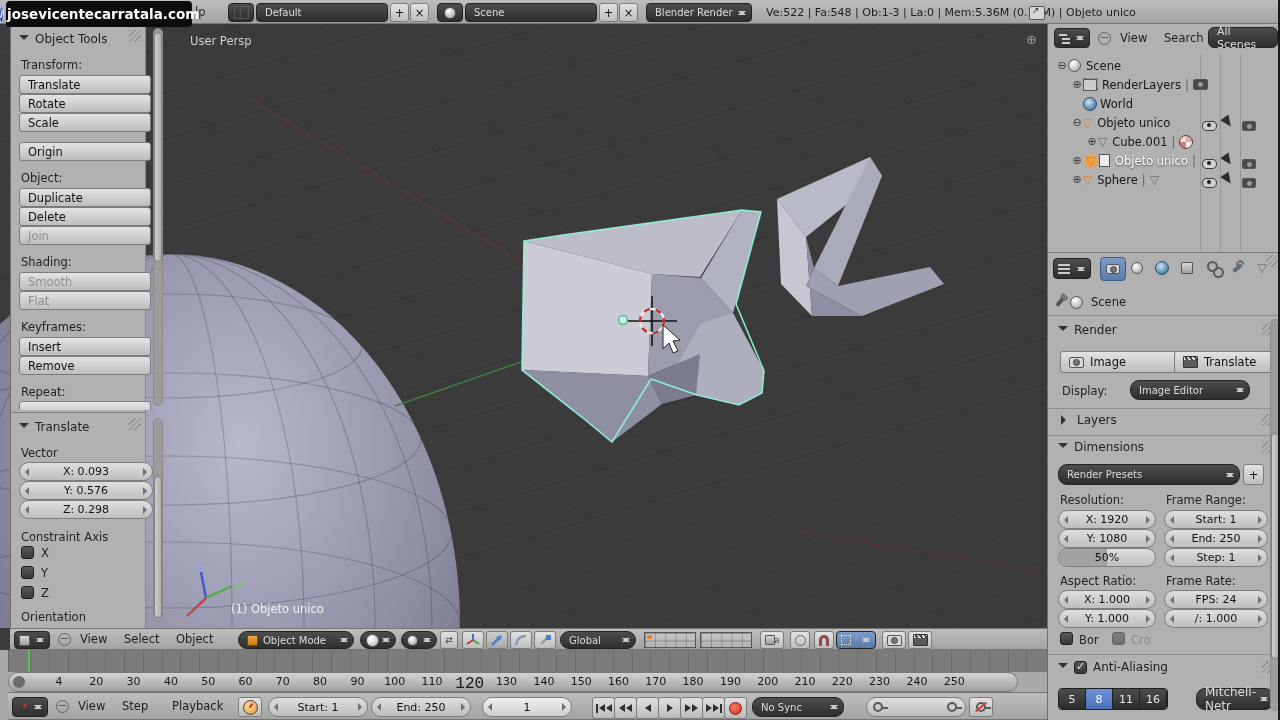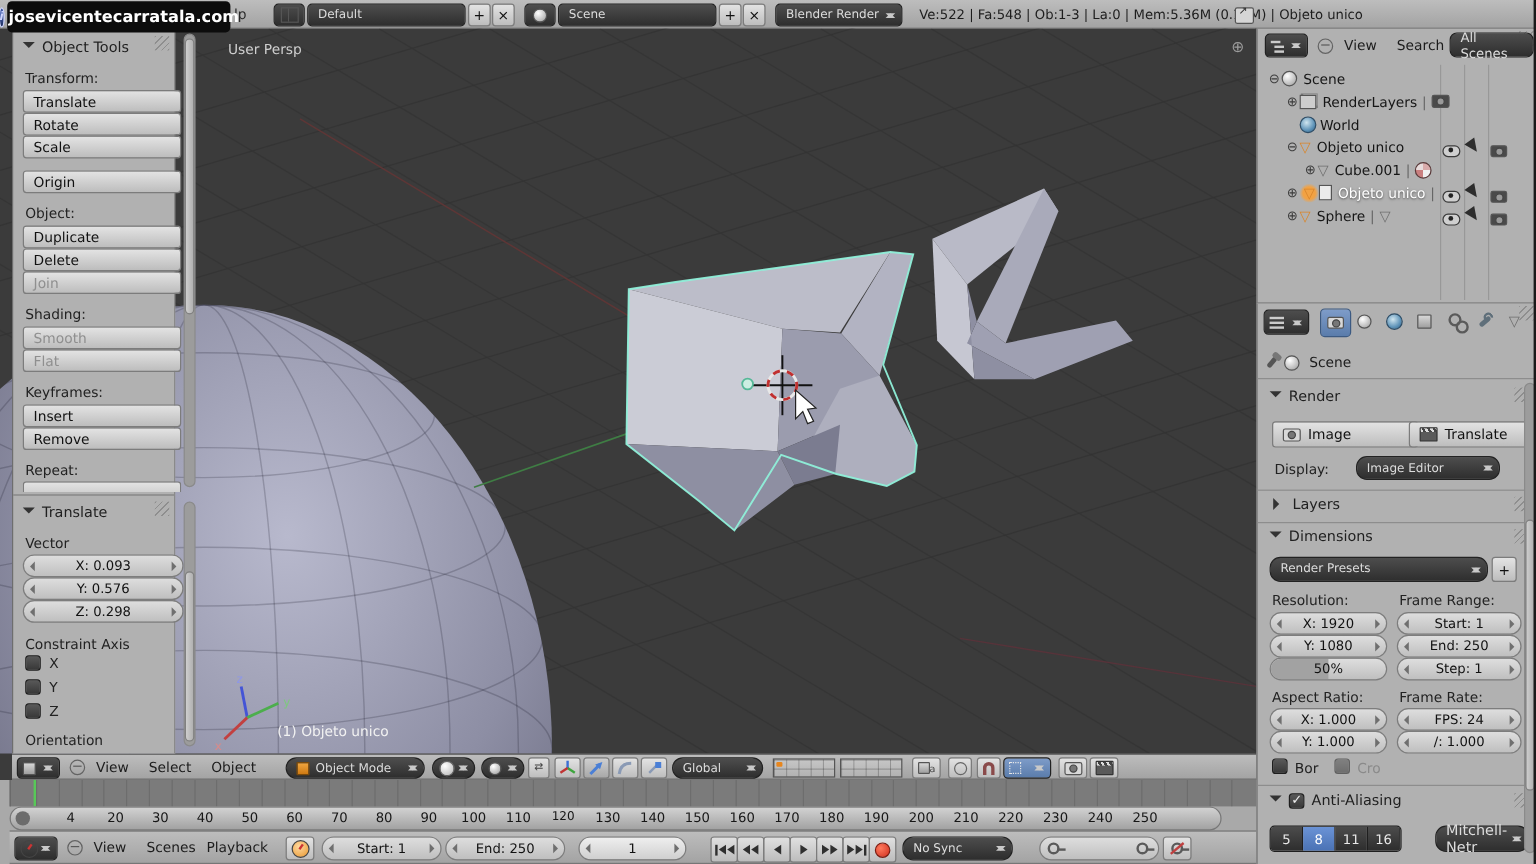--- a/index.html
+++ b/index.html
@@ -464,21 +464,21 @@
         <div style="position: absolute; left: 73.3px; top: 2px; width: 28px; text-align: center; font-size: 11px; color: rgb(22, 22, 22);">20</div>
         <div style="position: absolute; left: 110.6px; top: 2px; width: 28px; text-align: center; font-size: 11px; color: rgb(22, 22, 22);">30</div>
         <div style="position: absolute; left: 147.9px; top: 2px; width: 28px; text-align: center; font-size: 11px; color: rgb(22, 22, 22);">40</div>
         <div style="position: absolute; left: 185.2px; top: 2px; width: 28px; text-align: center; font-size: 11px; color: rgb(22, 22, 22);">50</div>
         <div style="position: absolute; left: 222.5px; top: 2px; width: 28px; text-align: center; font-size: 11px; color: rgb(22, 22, 22);">60</div>
         <div style="position: absolute; left: 259.8px; top: 2px; width: 28px; text-align: center; font-size: 11px; color: rgb(22, 22, 22);">70</div>
         <div style="position: absolute; left: 297.1px; top: 2px; width: 28px; text-align: center; font-size: 11px; color: rgb(22, 22, 22);">80</div>
         <div style="position: absolute; left: 334.4px; top: 2px; width: 28px; text-align: center; font-size: 11px; color: rgb(22, 22, 22);">90</div>
         <div style="position: absolute; left: 371.7px; top: 2px; width: 28px; text-align: center; font-size: 11px; color: rgb(22, 22, 22);">100</div>
         <div style="position: absolute; left: 409px; top: 2px; width: 28px; text-align: center; font-size: 11px; color: rgb(22, 22, 22);">110</div>
-        <div style="position: absolute; left: 446.3px; top: 2px; width: 28px; text-align: center; font-size: 10px; color: rgb(22, 22, 22);">120</div>
+        <div style="position: absolute; left: 446.3px; top: 2px; width: 28px; text-align: right; font-size: 16px; color: rgb(22, 22, 22); font-family: Liberation Mono, monospace;">120</div>
         <div style="position: absolute; left: 483.6px; top: 2px; width: 28px; text-align: center; font-size: 11px; color: rgb(22, 22, 22);">130</div>
         <div style="position: absolute; left: 520.9px; top: 2px; width: 28px; text-align: center; font-size: 11px; color: rgb(22, 22, 22);">140</div>
         <div style="position: absolute; left: 558.2px; top: 2px; width: 28px; text-align: center; font-size: 11px; color: rgb(22, 22, 22);">150</div>
         <div style="position: absolute; left: 595.5px; top: 2px; width: 28px; text-align: center; font-size: 11px; color: rgb(22, 22, 22);">160</div>
         <div style="position: absolute; left: 632.8px; top: 2px; width: 28px; text-align: center; font-size: 11px; color: rgb(22, 22, 22);">170</div>
         <div style="position: absolute; left: 670.1px; top: 2px; width: 28px; text-align: center; font-size: 11px; color: rgb(22, 22, 22);">180</div>
         <div style="position: absolute; left: 707.4px; top: 2px; width: 28px; text-align: center; font-size: 11px; color: rgb(22, 22, 22);">190</div>
         <div style="position: absolute; left: 744.7px; top: 2px; width: 28px; text-align: center; font-size: 11px; color: rgb(22, 22, 22);">200</div>
         <div style="position: absolute; left: 782px; top: 2px; width: 28px; text-align: center; font-size: 11px; color: rgb(22, 22, 22);">210</div>
         <div style="position: absolute; left: 819.3px; top: 2px; width: 28px; text-align: center; font-size: 11px; color: rgb(22, 22, 22);">220</div>
@@ -487,21 +487,21 @@
         <div style="position: absolute; left: 931.2px; top: 2px; width: 28px; text-align: center; font-size: 11px; color: rgb(22, 22, 22);">250</div>
       </div>
   </div>
   <div class="hdrbar" style="left:0;top:42px;width:1039px;height:28px">
     <div class="ddk sq" style="left:4px;top:4px;width:36px;height:20px;padding:0 14px 0 4px">
         <span class="ic ic-clock"></span>
         <span class="ud"></span>
       </div>
     <span class="minus" style="left:48px"></span>
     <span class="menu" style="left:70px">View</span>
-    <span class="menu" style="left:114px">Scenes</span>
+    <span class="menu" style="left:114px">Step</span>
     <span class="menu" style="left:164px">Playback</span>
     <div class="btn" style="left:230px;top:4px;width:24px;height:20px;padding:0;justify-content:center">
         <span class="ic ic-clock" style="background:radial-gradient(circle at 40% 35%,#ffd9a0,#e8962e)"></span>
       </div>
     <div class="pill" style="left:260px;top:4px;width:100px;height:20px">
         <span class="arr-l"></span>
         <span>Start: 1</span>
         <span class="arr-r"></span>
       </div>
     <div class="pill" style="left:363px;top:4px;width:100px;height:20px">

